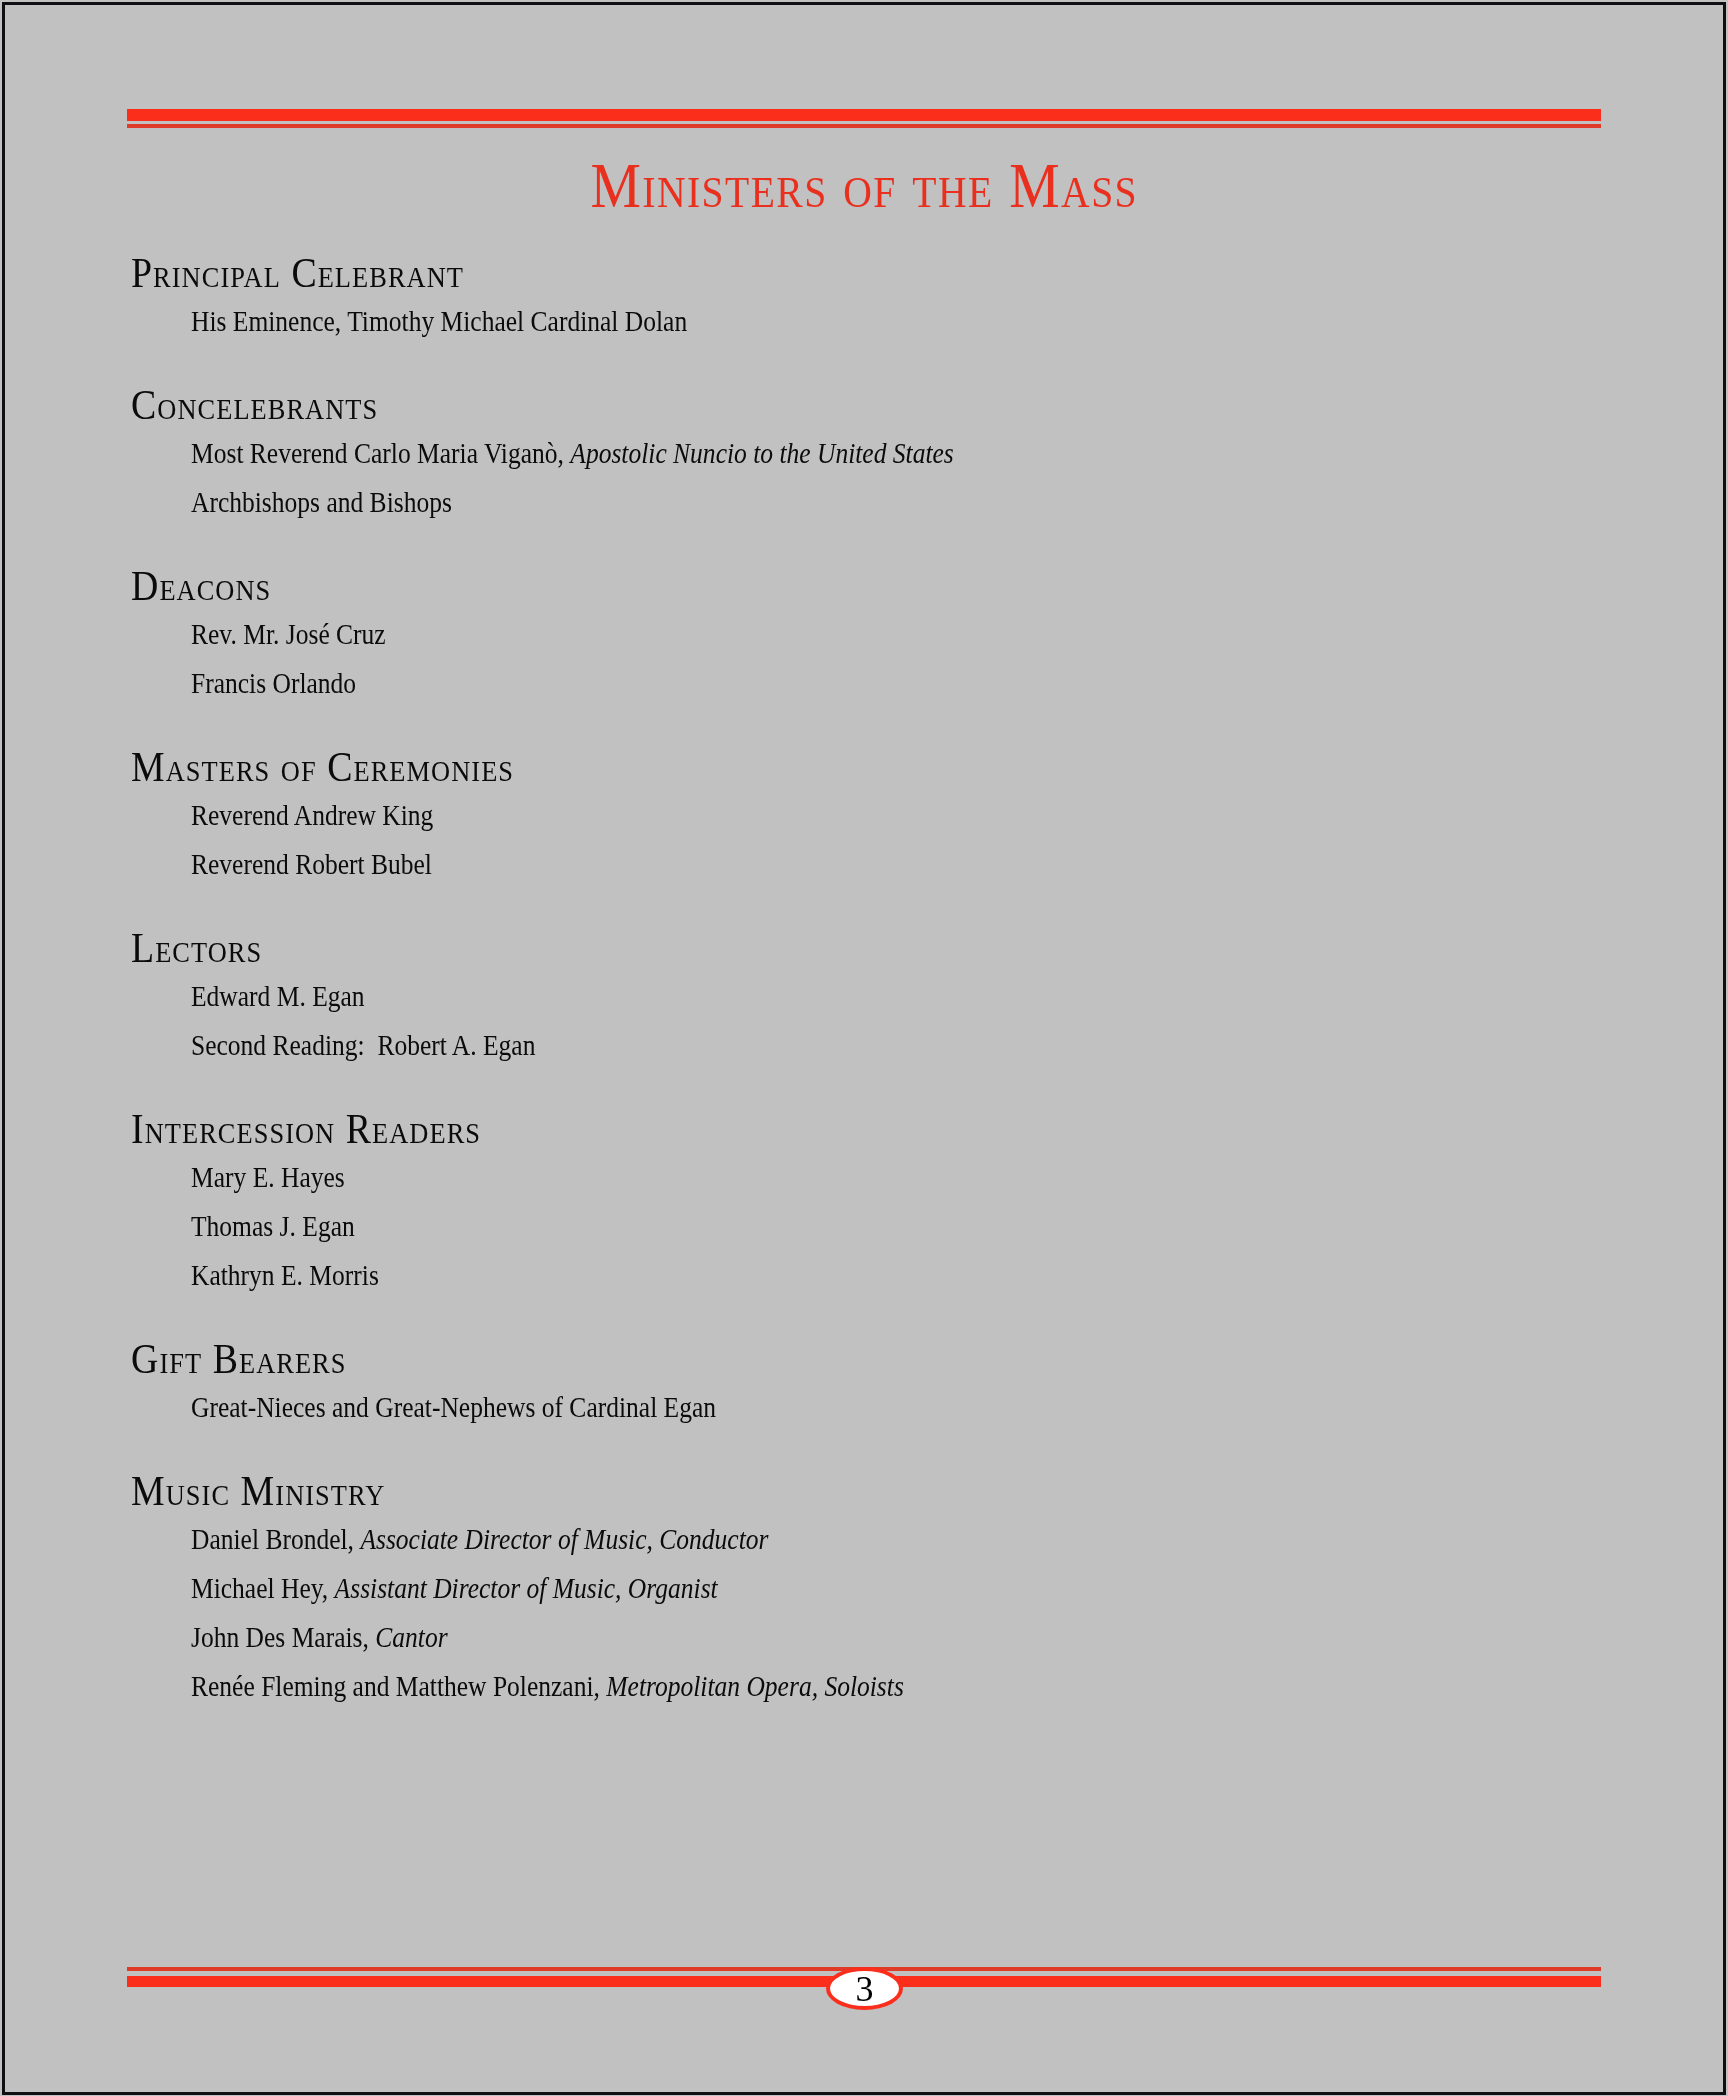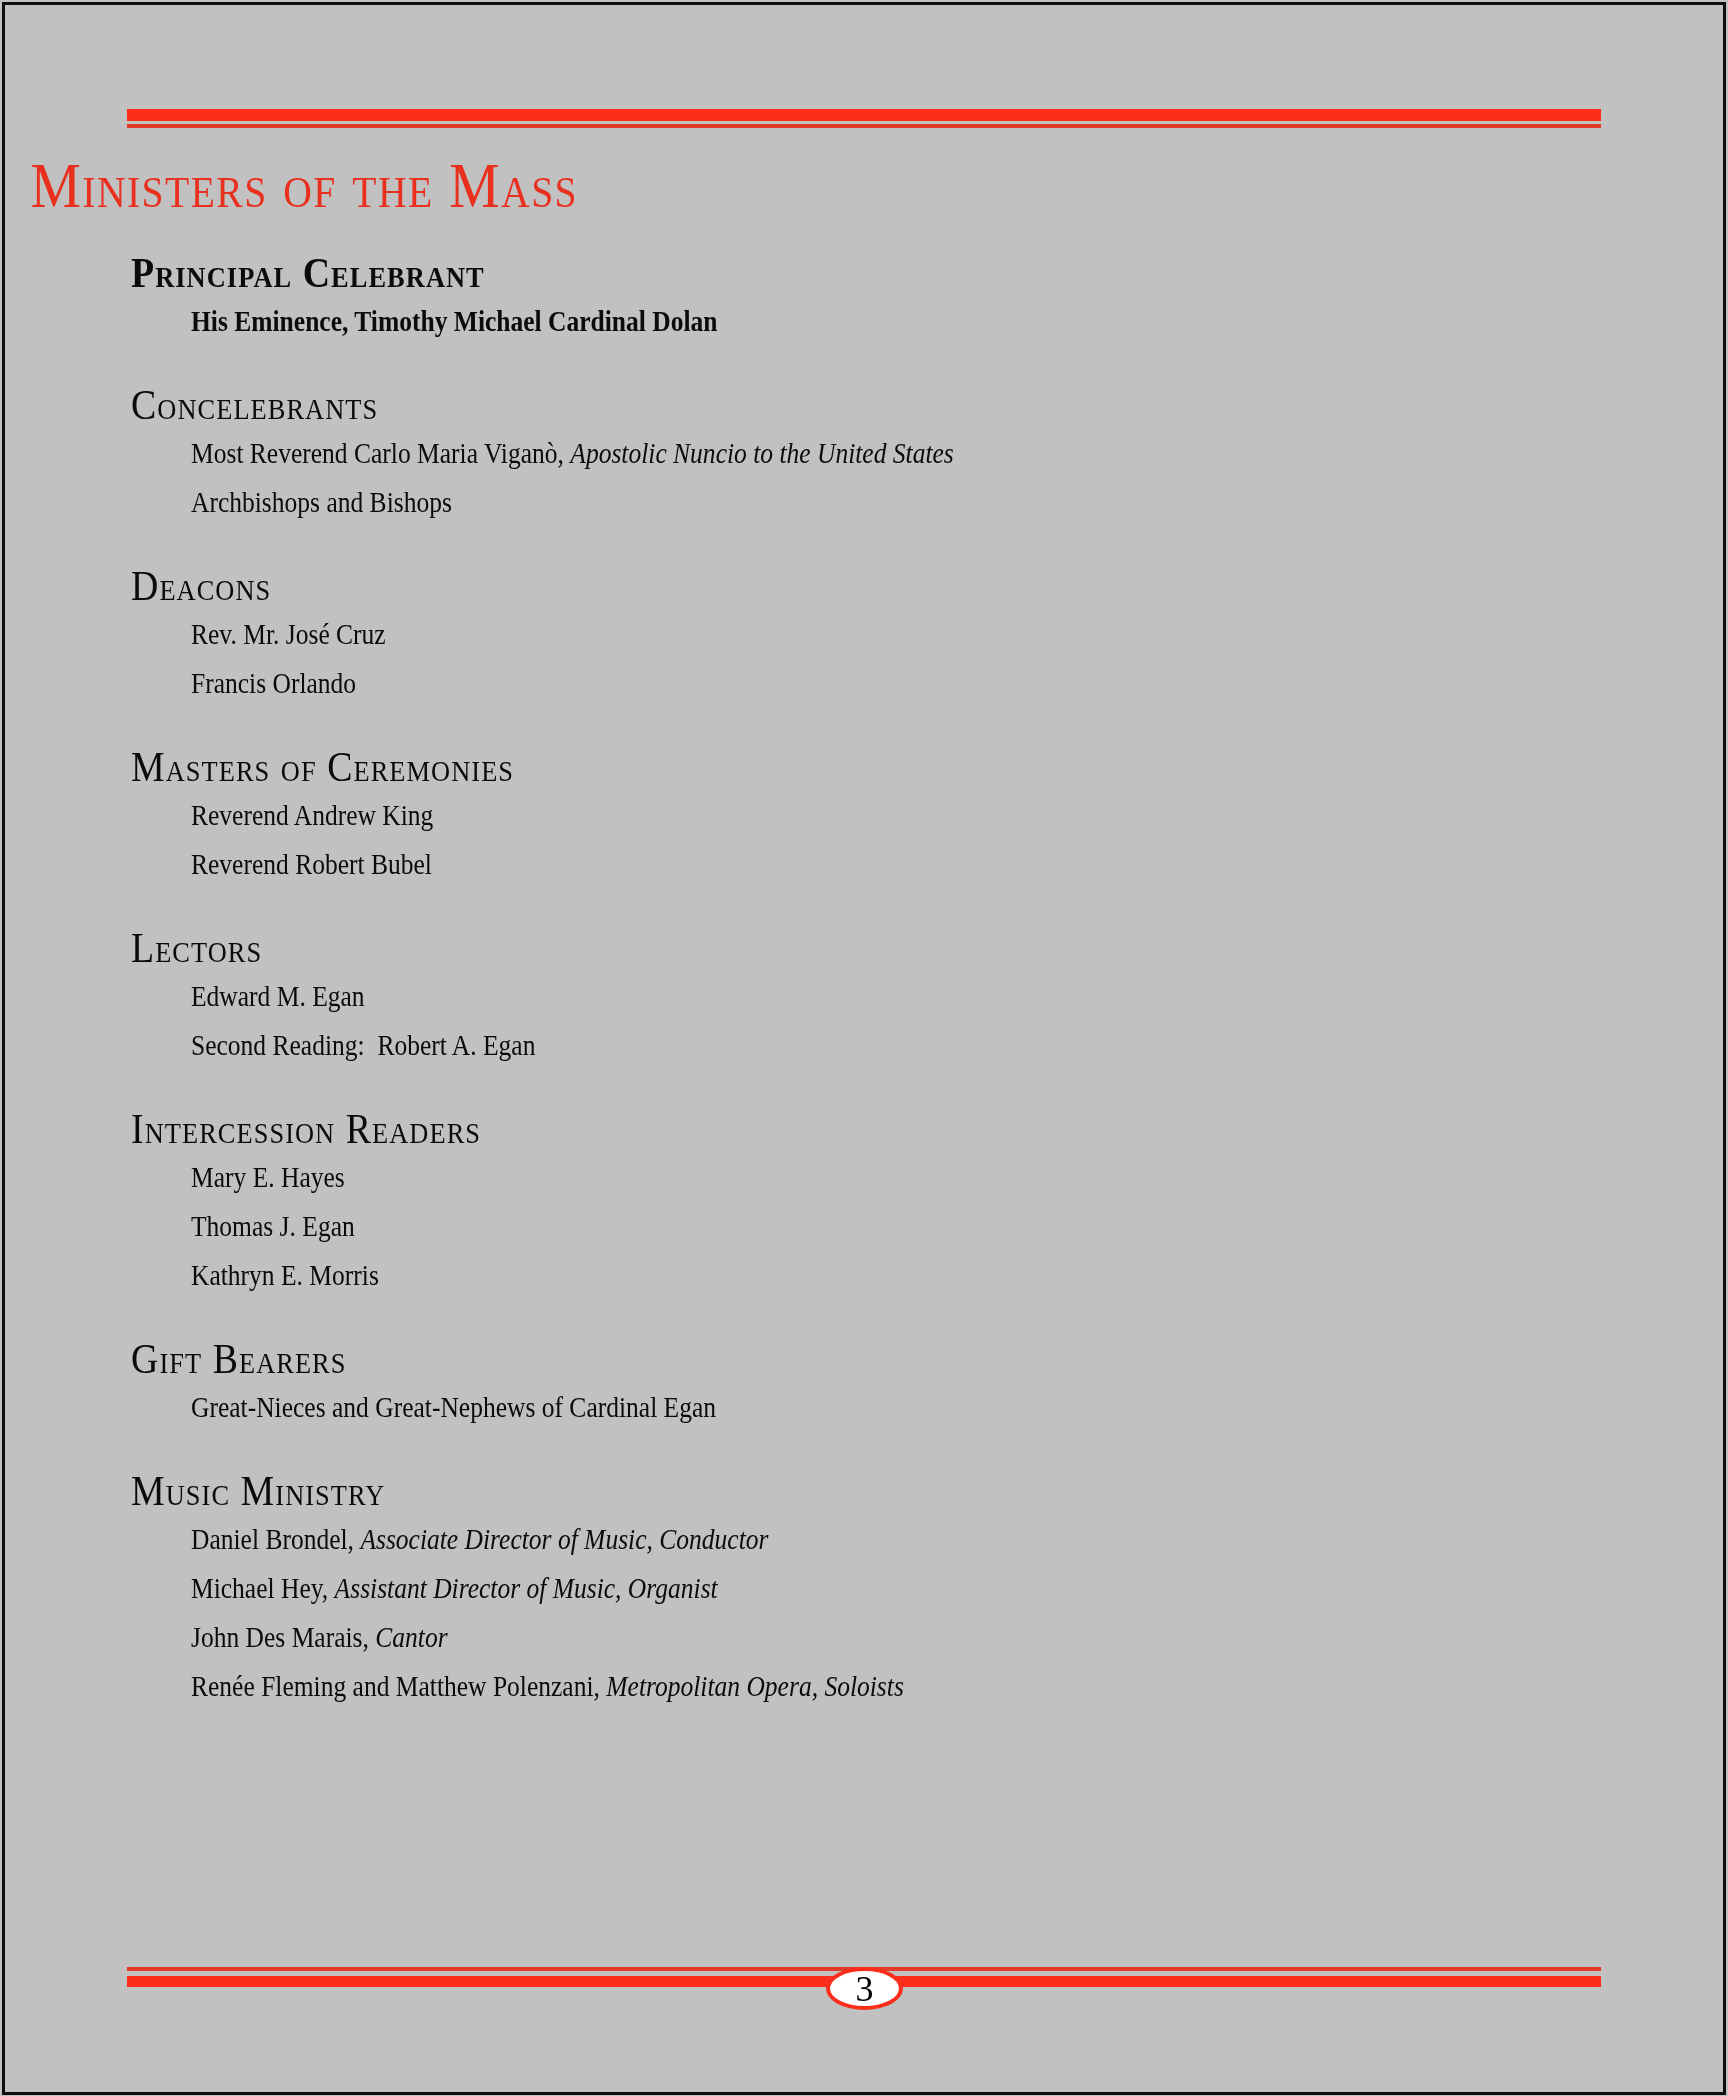--- a/index.html
+++ b/index.html
@@ -22,34 +22,34 @@
     left: 127px; width: 1474px;
     background: var(--rule-red, #fb2e1c);
   }
   .rule.top-thick  { top: 109px;  height: 11.5px; }
   .rule.top-thin   { top: 124px;  height: 4.1px;  background: var(--rule-red-dark, #e03a28); }
   .rule.bot-thin   { top: 1967px; height: 4.1px;  background: var(--rule-red-dark, #e03a28); }
   .rule.bot-thick  { top: 1976px; height: 10.6px; }
   .title {
     position: absolute;
     left: 0; right: 0; top: 149px;
-    text-align: left;
+    text-align: center;
     font-variant: small-caps;
     font-size: 63px;
     line-height: 74px;
     letter-spacing: 1.6px;
     color: var(--title-red, #e9301f);
   }
   .title .cond { transform-origin: 50% 60%; }
   .content {
     position: absolute;
     left: 131px; top: 227px; right: 49px;
   }
   .section { margin-top: 34px; }
-  .section:first-child { margin-top: 20.5px; font-weight: bold; }
+  .section:first-child { margin-top: 20.5px; }
   .heading {
     font-variant: small-caps;
     font-size: 43px;
     line-height: 49px;
     letter-spacing: 1.2px;
     color: #0b0b0b;
   }
   .line {
     font-size: 29px;
     line-height: 49px;

